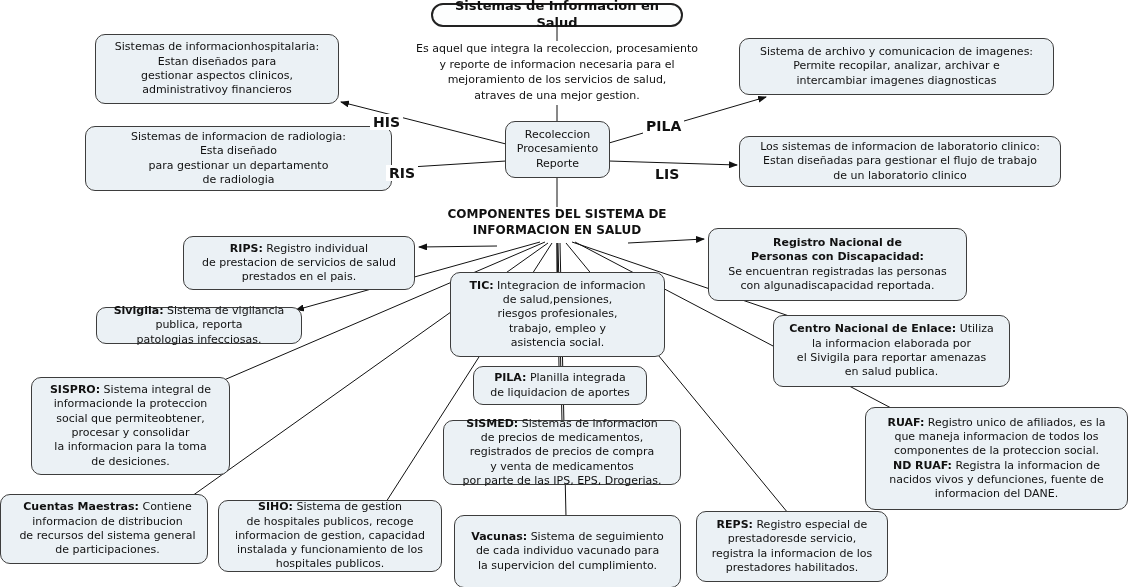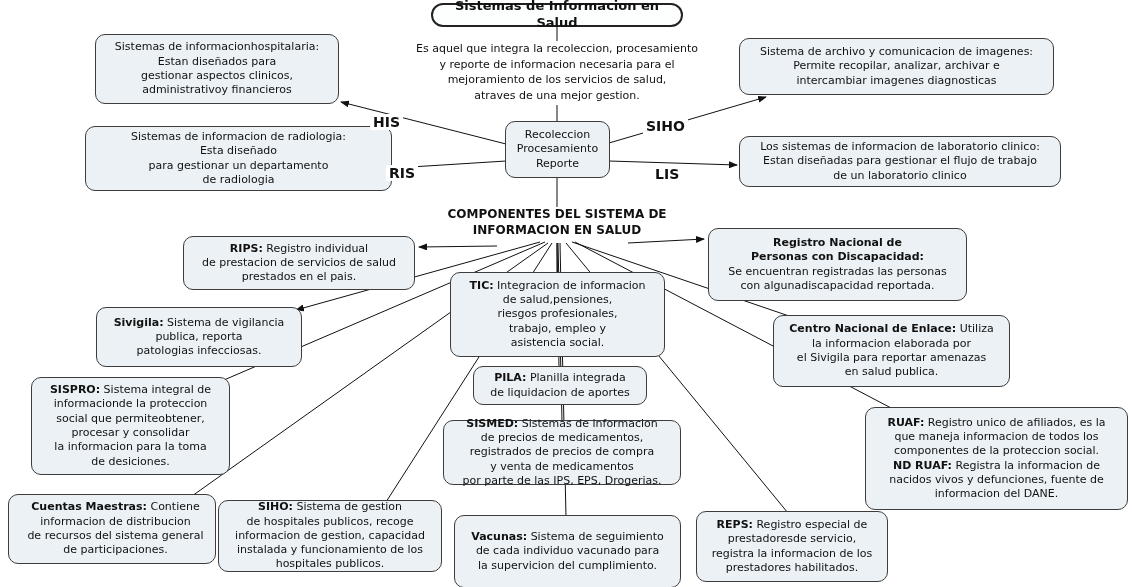--- a/index.html
+++ b/index.html
@@ -65,21 +65,21 @@
 atraves de una mejor gestion.</div>
 
   <div class="node" style="left:505px;top:121px;width:105px;height:57px;">Recoleccion
 Procesamiento
 Reporte</div>
 
   <div class="header-text" style="left:430px;top:207px;width:254px;">COMPONENTES DEL SISTEMA DE
 INFORMACION EN SALUD</div>
 
   <span class="link-label" style="left:370px;top:114px;">HIS</span>
-  <span class="link-label" style="left:643px;top:118px;">SIHO</span>
+  <span class="link-label" style="left:643px;top:118px;">PILA</span>
   <span class="link-label" style="left:386px;top:165px;">RIS</span>
   <span class="link-label" style="left:652px;top:166px;">LIS</span>
 
   <div class="node" style="left:95px;top:34px;width:244px;height:70px;"><span><span>Sistemas de informacionhospitalaria:
 Estan diseñados para
 gestionar aspectos clinicos,
 administrativoy financieros</span></span></div>
   <div class="node" style="left:85px;top:126px;width:307px;height:65px;"><span><span>Sistemas de informacion de radiologia:
 Esta diseñado
 para gestionar un departamento
@@ -87,30 +87,30 @@
   <div class="node" style="left:739px;top:38px;width:315px;height:57px;"><span><span>Sistema de archivo y comunicacion de imagenes:
 Permite recopilar, analizar, archivar e
 intercambiar imagenes diagnosticas</span></span></div>
   <div class="node" style="left:739px;top:136px;width:322px;height:51px;"><span><span>Los sistemas de informacion de laboratorio clinico:
 Estan diseñadas para gestionar el flujo de trabajo
 de un laboratorio clinico</span></span></div>
 
   <div class="node" style="left:183px;top:236px;width:232px;height:54px;"><span><b>RIPS:</b><span> Registro individual
 de prestacion de servicios de salud
 prestados en el pais.</span></span></div>
-  <div class="node" style="left:96px;top:307px;width:206px;height:60px;"><span><b>Sivigila:</b><span> Sistema de vigilancia
+  <div class="node" style="left:96px;top:307px;width:206px;height:37px;"><span><b>Sivigila:</b><span> Sistema de vigilancia
 publica, reporta
 patologias infecciosas.</span></span></div>
   <div class="node" style="left:31px;top:377px;width:199px;height:98px;"><span><b>SISPRO:</b><span> Sistema integral de
 informacionde la proteccion
 social que permiteobtener,
 procesar y consolidar
 la informacion para la toma
 de desiciones.</span></span></div>
-  <div class="node" style="left:8px;top:494px;width:208px;height:70px;padding-left:12px;"><span><b>Cuentas Maestras:</b><span> Contiene
+  <div class="node" style="left:0;top:494px;width:208px;height:70px;padding-left:12px;"><span><b>Cuentas Maestras:</b><span> Contiene
 informacion de distribucion
 de recursos del sistema general
 de participaciones.</span></span></div>
   <div class="node" style="left:218px;top:500px;width:224px;height:72px;"><span><b>SIHO:</b><span> Sistema de gestion
 de hospitales publicos, recoge
 informacion de gestion, capacidad
 instalada y funcionamiento de los
 hospitales publicos.</span></span></div>
   <div class="node" style="left:450px;top:272px;width:215px;height:85px;"><span><b>TIC:</b><span> Integracion de informacion
 de salud,pensiones,

